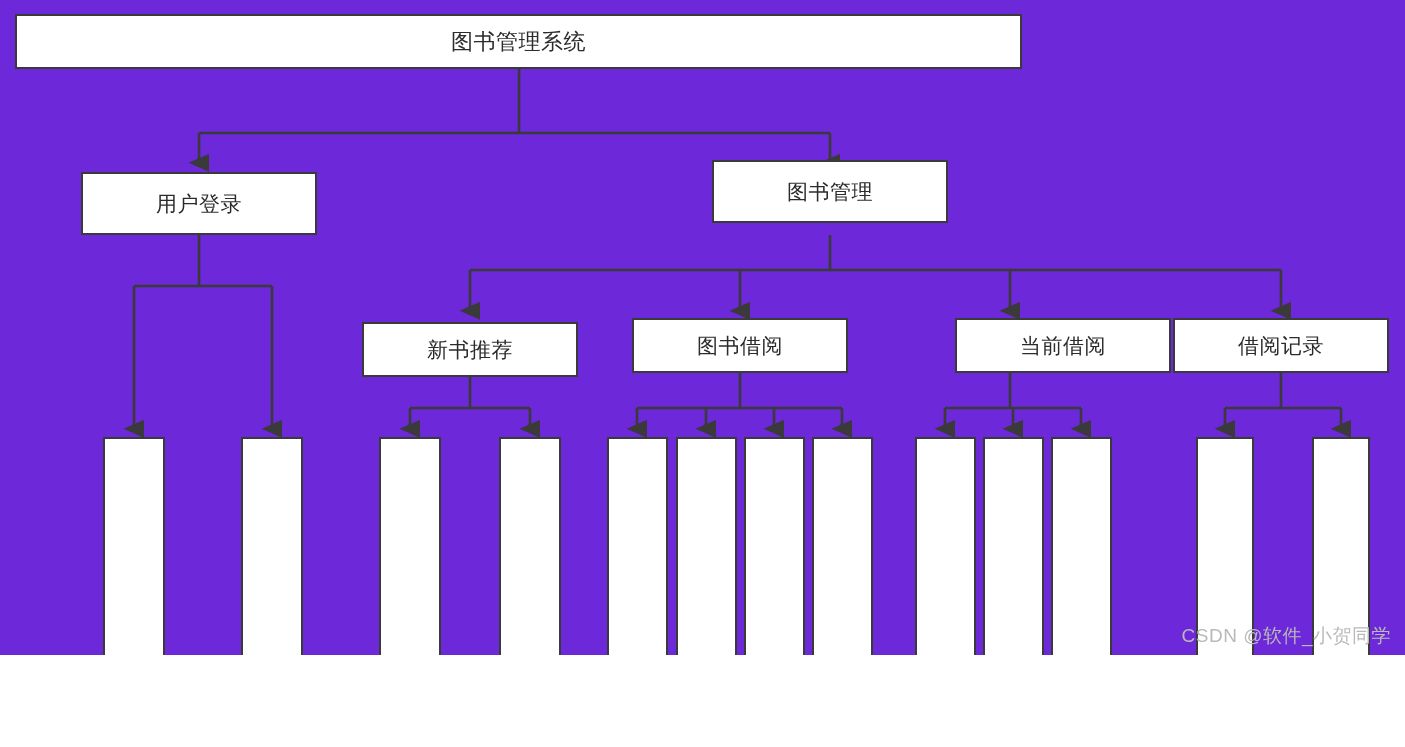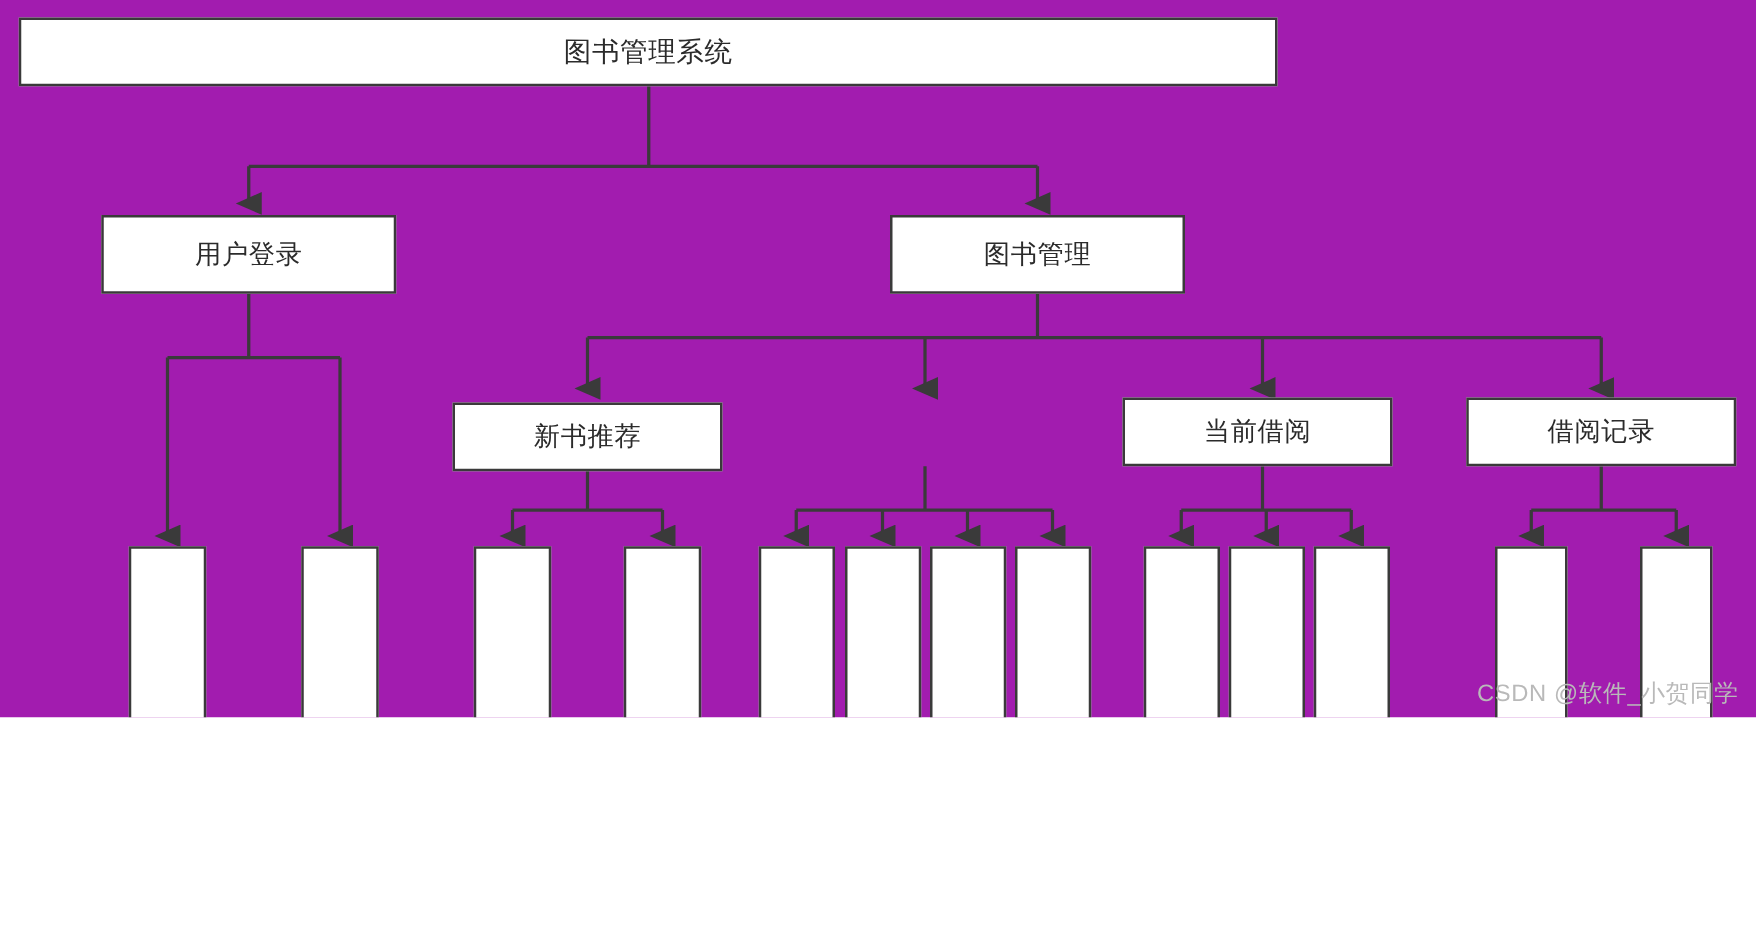--- a/index.html
+++ b/index.html
@@ -7,22 +7,22 @@
     margin: 0;
     padding: 0;
     background: #ffffff;
   }
   body {
     font-family: "Liberation Sans", "DejaVu Sans", sans-serif;
   }
   #canvas {
     position: relative;
     width: 1405px;
-    height: 574px;
-    background: #a21caf;
+    height: 655px;
+    background: #6d28d9;
     overflow: hidden;
   }
   #wires {
     position: absolute;
     left: 0;
     top: 0;
     width: 1405px;
     height: 747px;
     pointer-events: none;
   }
@@ -130,28 +130,31 @@
     </g>
   </svg>
 
   <div class="node root" style="left:15px; top:14px; width:1007px; height:55px;">
     <span>图书管理系统</span>
   </div>
 
   <div class="node horiz" style="left:81px; top:172px; width:236px; height:63px;">
     <span>用户登录</span>
   </div>
-  <div class="node horiz" style="left:712px; top:172px; width:236px; height:63px;">
+  <div class="node horiz" style="left:712px; top:160px; width:236px; height:63px;">
     <span>图书管理</span>
   </div>
 
   <div class="node horiz" style="left:362px; top:322px; width:216px; height:55px;">
     <span>新书推荐</span>
   </div>
-  <div class="node horiz" style="left:898px; top:318px; width:216px; height:55px;">
+  <div class="node horiz" style="left:632px; top:318px; width:216px; height:55px;">
+    <span>图书借阅</span>
+  </div>
+  <div class="node horiz" style="left:955px; top:318px; width:216px; height:55px;">
     <span>当前借阅</span>
   </div>
   <div class="node horiz" style="left:1173px; top:318px; width:216px; height:55px;text-align:center;">
     <span>借阅记录</span>
   </div>
 
   <div class="leaf" style="left:103px; top:437px; width:62px; height:296px;">
     <span class="vtext">用户登录</span>
   </div>
   <div class="leaf" style="left:241px; top:437px; width:62px; height:296px;">

